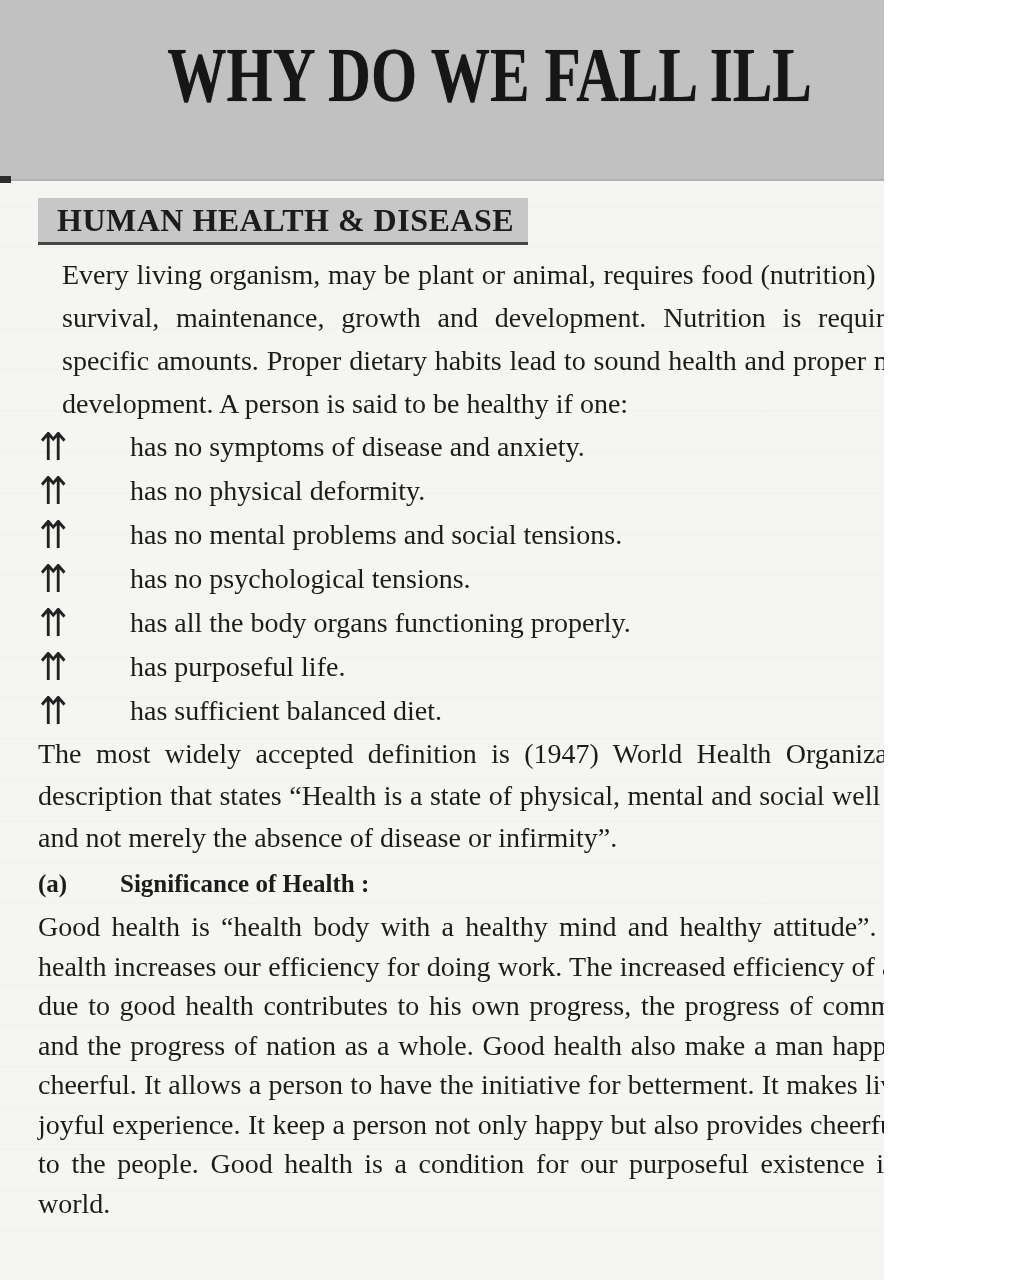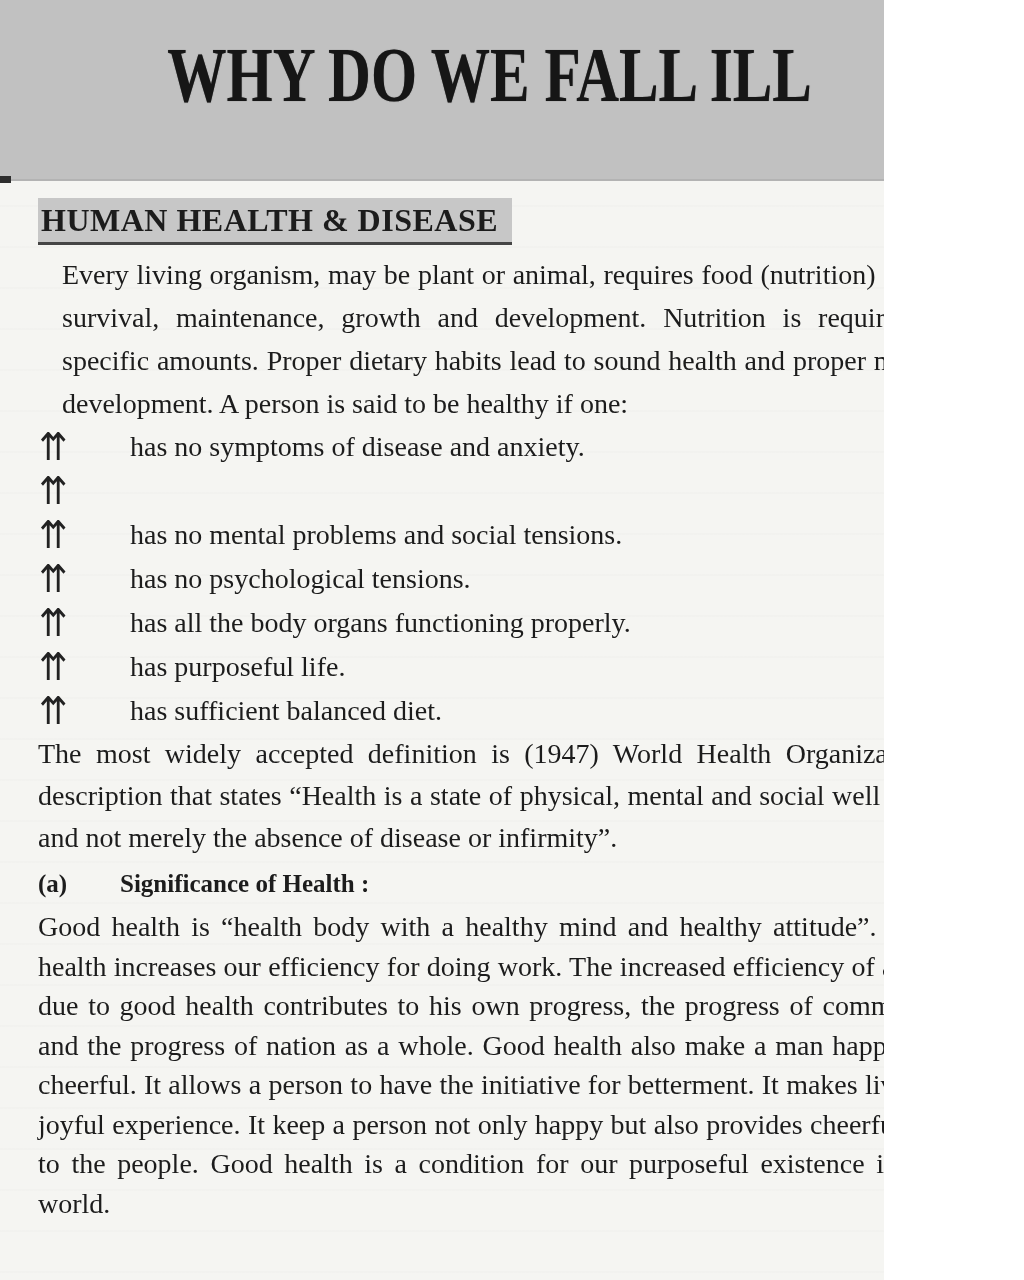--- a/index.html
+++ b/index.html
@@ -68,21 +68,21 @@
   }
   .section-heading {
     margin: 0;
     font-size: 32px;
     line-height: 38px;
     font-weight: bold;
   }
   .highlight {
     display: inline-block;
     background: #c7c7c7;
-    padding: 3px 14px 3px 3px;
+    padding: 3px 14px 3px 19px;
     border-bottom: 3px solid #454545;
     letter-spacing: 0.5px;
   }
   .para {
     margin: 0;
     font-size: 28px;
     line-height: 43px;
     text-align: justify;
     text-justify: inter-word;
   }
@@ -143,20 +143,21 @@
 
     <p class="para intro">Every living organism, may be plant or animal, requires food (nutrition) for its survival, maintenance, growth and development. Nutrition is required in specific amounts. Proper dietary habits lead to sound health and proper mental development. A person is said to be healthy if one:</p>
 
     <ul class="criteria">
       <li class="criterion">
         <span class="bullet">⇈</span>
         <span class="crit-text">has no symptoms of disease and anxiety.</span>
       </li>
       <li class="criterion">
         <span class="bullet">⇈</span>
+        <span class="crit-text">has no physical deformity.</span>
       </li>
       <li class="criterion">
         <span class="bullet">⇈</span>
         <span class="crit-text">has no mental problems and social tensions.</span>
       </li>
       <li class="criterion">
         <span class="bullet">⇈</span>
         <span class="crit-text">has no psychological tensions.</span>
       </li>
       <li class="criterion">

